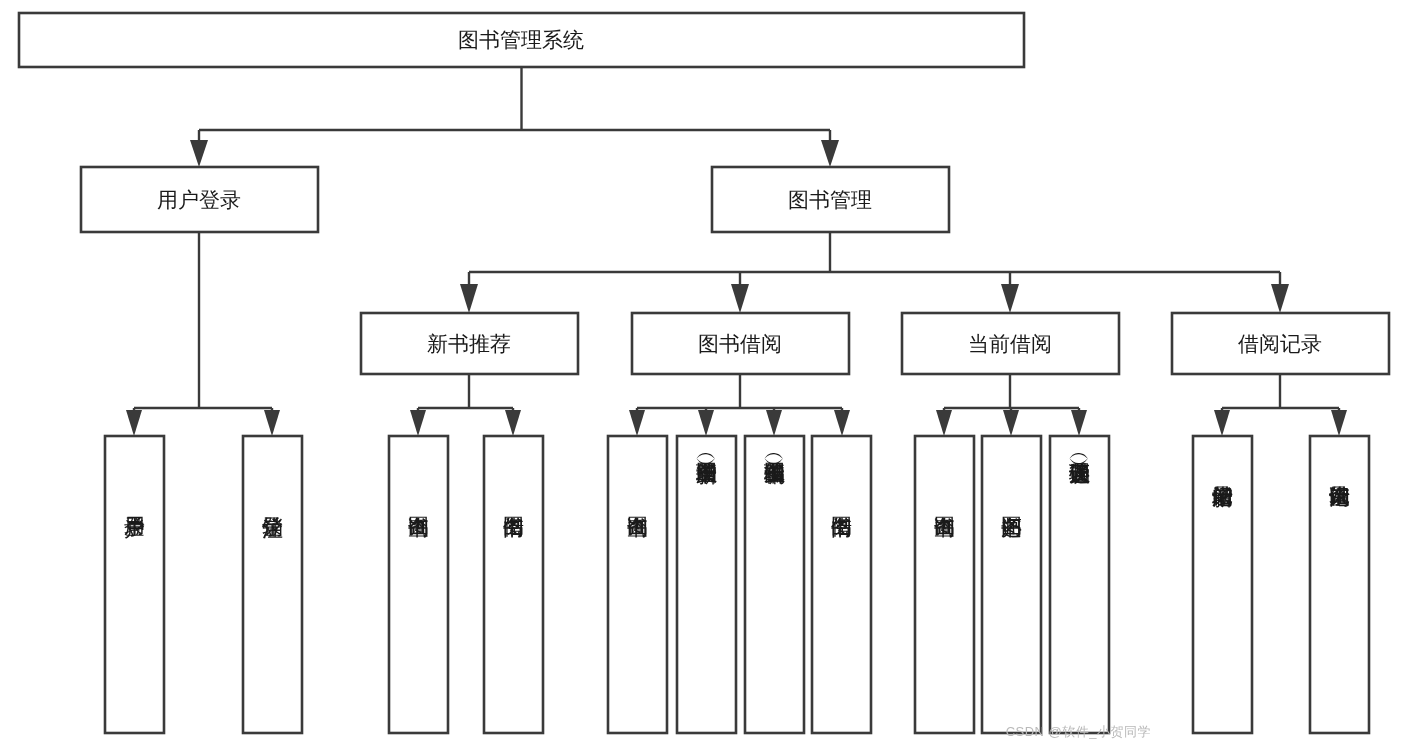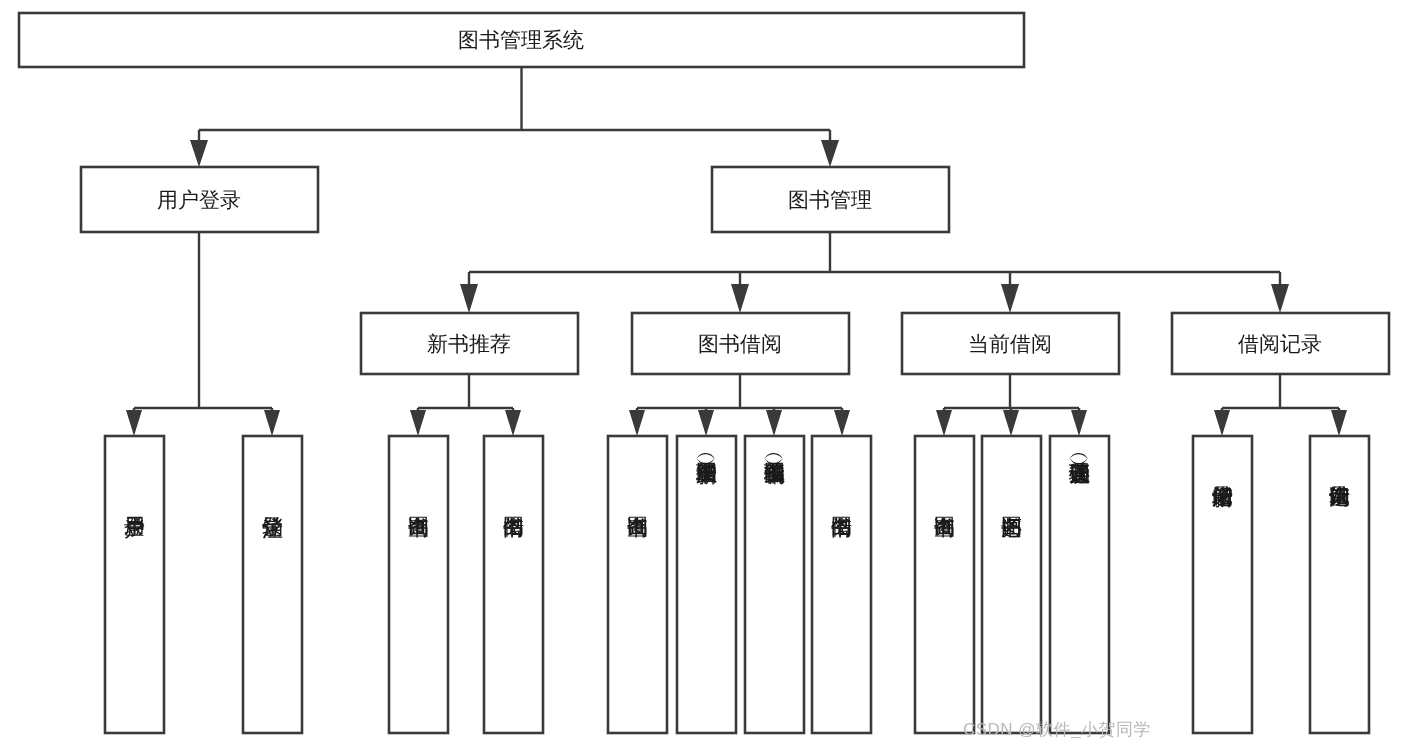--- a/index.html
+++ b/index.html
@@ -54,21 +54,21 @@
     fill: #1a1a1a;
     writing-mode: vertical-rl;
     text-orientation: upright;
     text-anchor: middle;
   }
   .watermark {
     position: absolute;
     right: 12px;
     bottom: 6px;
     font-family: "Liberation Sans", "DejaVu Sans", sans-serif;
-    font-size: 17px;
+    font-size: 13px;
     color: #b9b9b9;
     letter-spacing: 0.5px;
     white-space: nowrap;
     pointer-events: none;
   }
 </style>
 </head>
 <body>
 
 <div id="diagram-root">

